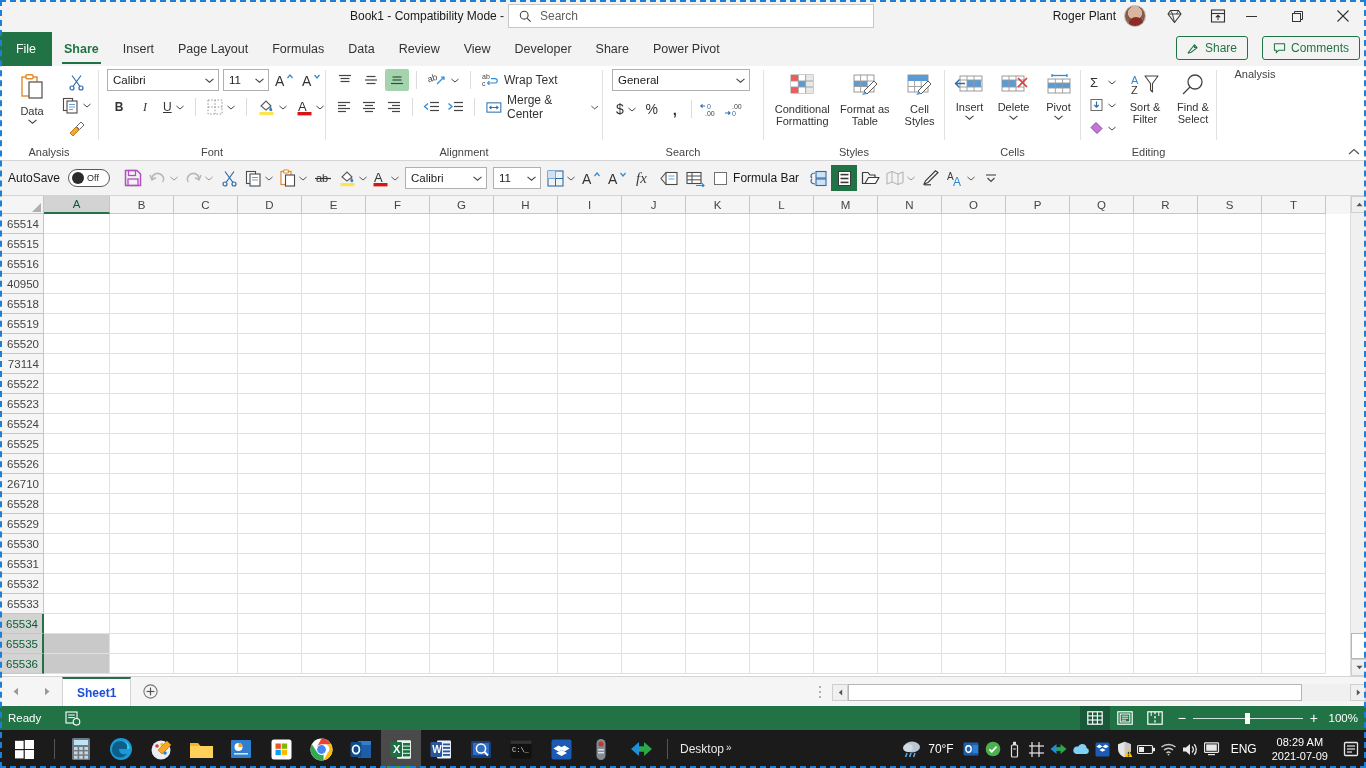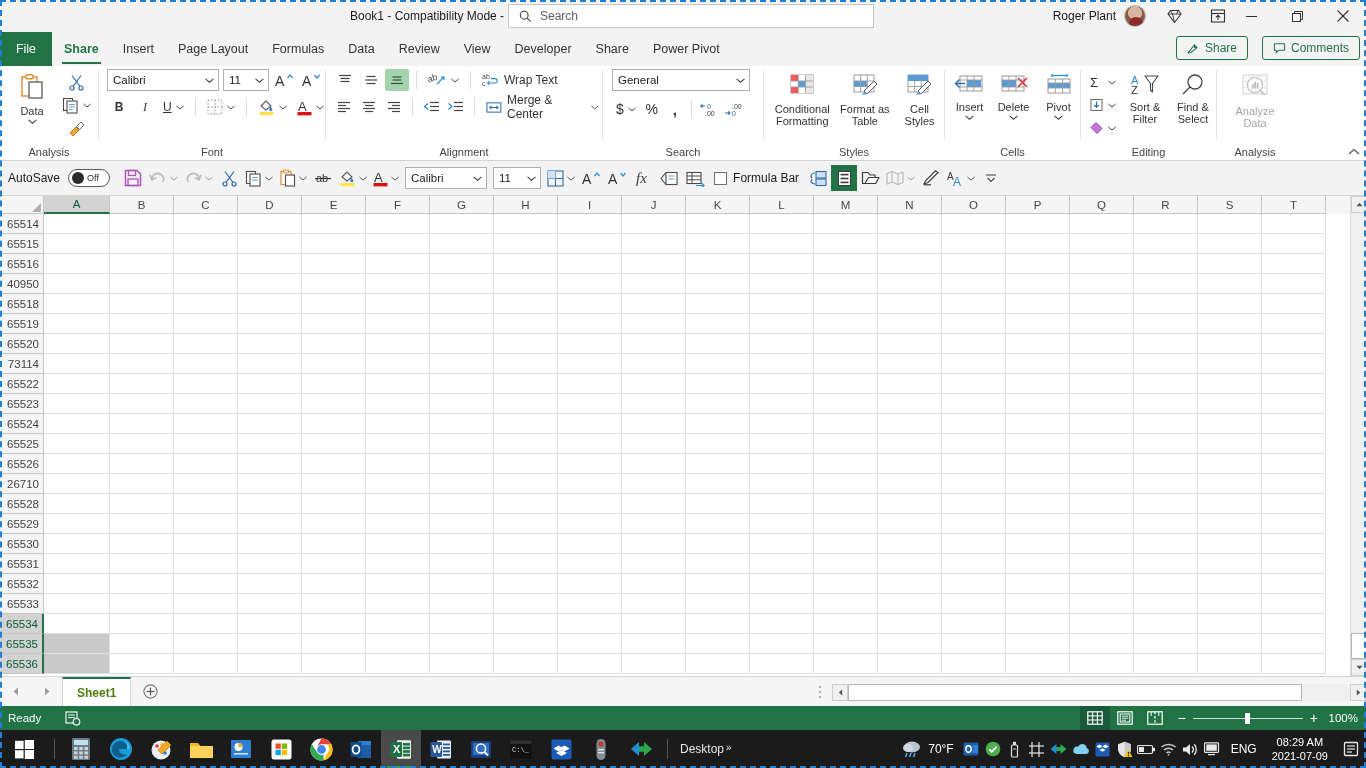--- a/index.html
+++ b/index.html
@@ -173,21 +173,21 @@
               justify-content:center; border:1px solid #cfcfcf; }
   .vthumb { position:absolute; left:0; width:16px; background:#fff; border:1px solid #b6b6b6; }
 
   
   .sheetbar {
     position:absolute; left:0; top:676px; width:1366px; height:30px;
     background:#f5f5f5; border-top:1px solid #d4d4d4; display:flex; align-items:center;
   }
   .navbtns { display:flex; width:62px; justify-content:space-around; align-items:center; }
   .stab {
-    height:29px; padding:0 14px; background:#fff; color:#4d7c0f; font-weight:bold; font-size:12px;
+    height:29px; padding:0 14px; background:#fff; color:#1d4ed8; font-weight:bold; font-size:12px;
     display:flex; align-items:center; border-top:2px solid #217346;
     border-left:1px solid #d4d4d4; border-right:1px solid #d4d4d4;
   }
   .addsheet { width:38px; display:flex; align-items:center; justify-content:center; }
   .hsb-wrap { position:absolute; right:0; top:0; height:30px; width:558px; display:flex;
               align-items:center; }
   .hdots { width:24px; display:flex; align-items:center; justify-content:center; }
   .hsb { flex:1; height:17px; background:#f0f0f0; display:flex; align-items:center; position:relative; }
   .hthumb { position:absolute; left:16px; height:17px; background:#fff; border:1px solid #b6b6b6; }
 
@@ -750,39 +750,20 @@
               <line x1="12" y1="14" x2="5" y2="21" stroke="#444" stroke-width="1.3"></line>
             </svg>
           <span class="lbl">Find &amp; Select</span>
         </div>
       </div>
       <div class="grp-lbl">Editing</div>
     </div>
     <div class="grp-div"></div>
 
     <div class="grp" style="width:76px">
-      <div class="grp-body" style="justify-content:center">
-        <div class="bigbtn" style="width:62px;opacity:.45">
-          <svg width="32" height="30" viewBox="0 0 32 30">
-            <rect x="4" y="2" width="24" height="19" fill="#f2f2f2" stroke="#9a9a9a" stroke-width="1"></rect>
-            <g stroke="#c4c4c4" stroke-width="0.9">
-                <line x1="12" y1="2" x2="12" y2="21"></line>
-                <line x1="20" y1="2" x2="20" y2="21"></line>
-                <line x1="4" y1="8.3" x2="28" y2="8.3"></line>
-                <line x1="4" y1="14.6" x2="28" y2="14.6"></line>
-              </g>
-            <circle cx="16" cy="12" r="7.5" fill="#fff" stroke="#6a6a6a" stroke-width="1.2"></circle>
-            <rect x="12.8" y="11" width="1.8" height="4.6" fill="#6a6a6a"></rect>
-              <rect x="15.3" y="8.6" width="1.8" height="7" fill="#6a6a6a"></rect>
-              <rect x="17.8" y="10" width="1.8" height="5.6" fill="#6a6a6a"></rect>
-            <line x1="21.5" y1="17.5" x2="26" y2="22" stroke="#6a6a6a" stroke-width="1.4"></line>
-          </svg>
-          <span class="lbl">Analyze Data</span>
-        </div>
-      </div>
       <div class="grp-lbl">Analysis</div>
     </div>
 
     <div style="position:absolute;right:6px;bottom:4px">
       <svg width="12" height="8" viewBox="0 0 12 8">
           <path d="M1 6 L6 1.6 L11 6" fill="none" stroke="#555" stroke-width="1.2"></path>
         </svg>
     </div>
   </div>
 

